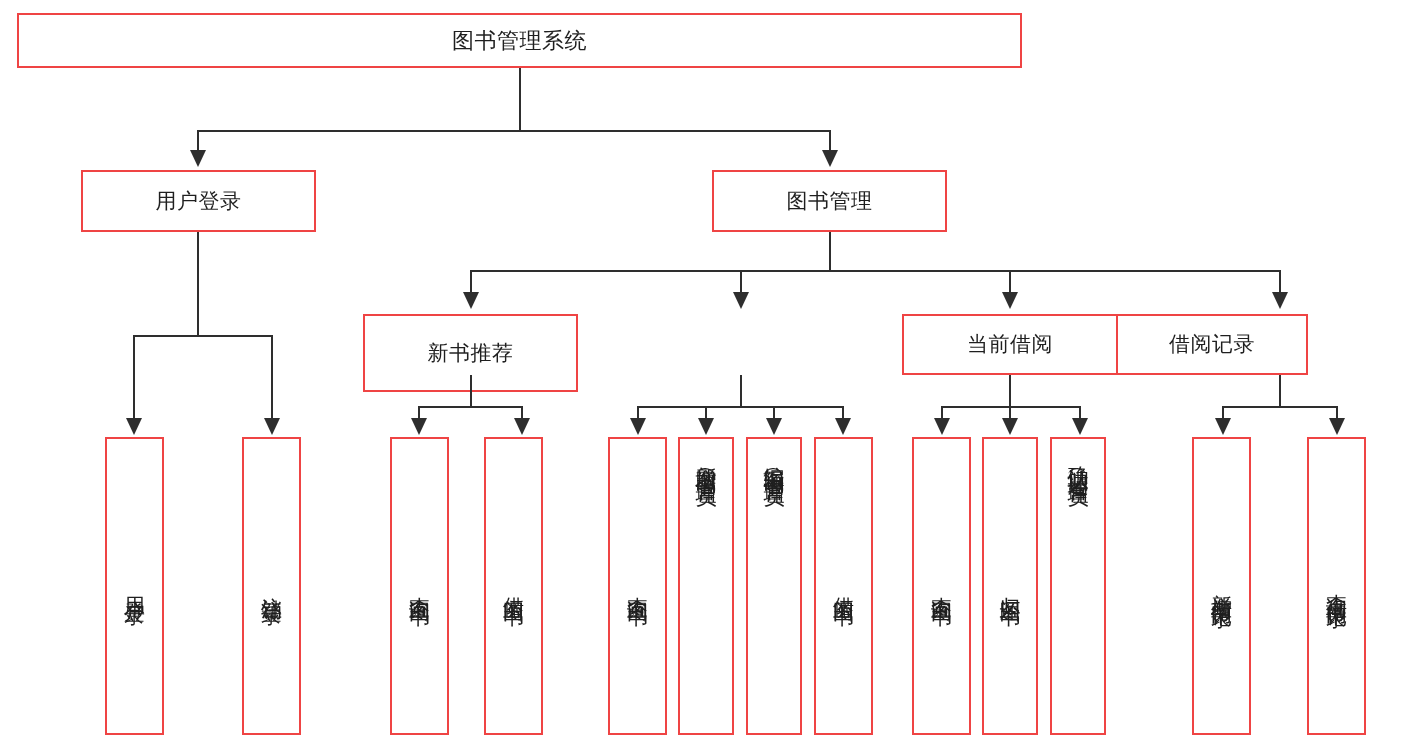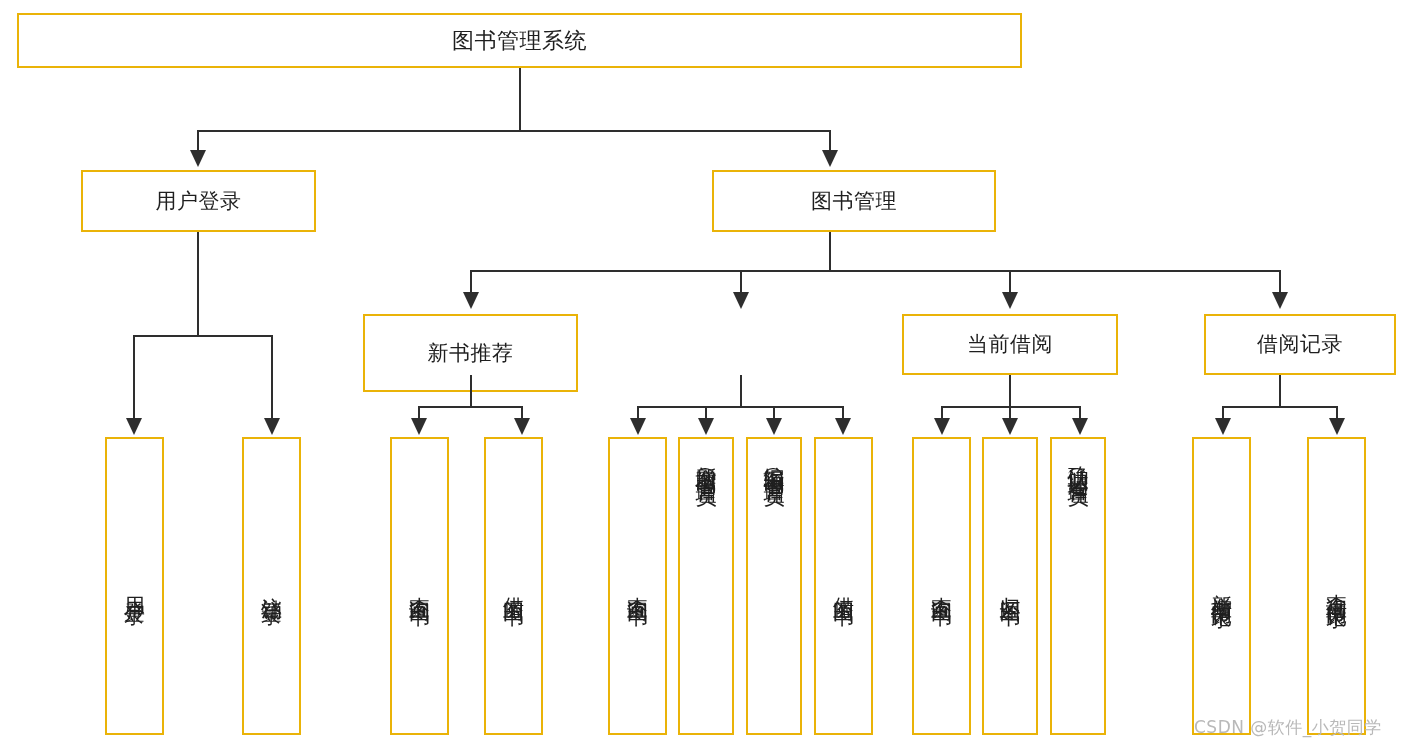--- a/index.html
+++ b/index.html
@@ -17,21 +17,21 @@
     width: 1405px;
     height: 747px;
     background: #ffffff;
     overflow: hidden;
   }
   
   .node {
     position: absolute;
     box-sizing: border-box;
     background: #ffffff;
-    border: 2px solid #eab308;
+    border: 2px solid #ef4444;
     display: flex;
     align-items: center;
     justify-content: center;
     text-align: center;
   }
   .node .lbl {
     font-size: 21px;
     line-height: 1.18;
     color: #1f1f1f;
     letter-spacing: 0.5px;
@@ -99,21 +99,21 @@
 
   <div class="ln v" style="left:197px; top:130px; height:24px;"></div>
   <div class="arrow" style="left:190px; top:150px;"></div>
   <div class="ln v" style="left:829px; top:130px; height:24px;"></div>
   <div class="arrow" style="left:822px; top:150px;"></div>
 
   <div class="node" style="left:81px; top:170px; width:235px; height:62px;">
     <span class="lbl">用户登录</span>
   </div>
 
-  <div class="node" style="left:712px; top:170px; width:284px; height:62px;">
+  <div class="node" style="left:712px; top:170px; width:235px; height:62px;">
     <span class="lbl">图书管理</span>
   </div>
 
   <div class="ln v" style="left:197px; top:232px; height:103px;"></div>
   <div class="ln h" style="left:133px; top:335px; width:139px;"></div>
   <div class="ln v" style="left:133px; top:335px; height:85px;"></div>
   <div class="arrow" style="left:126px; top:418px;"></div>
   <div class="ln v" style="left:271px; top:335px; height:85px;"></div>
   <div class="arrow" style="left:264px; top:418px;"></div>
 
@@ -131,21 +131,21 @@
 
   <div class="ln v" style="left:1279px; top:270px; height:24px;"></div>
   <div class="arrow" style="left:1272px; top:292px;"></div>
 
   <div class="node" style="left:363px; top:314px; width:215px; height:78px;">
     <span class="lbl">新书推荐</span>
   </div>
   <div class="node" style="left:902px; top:314px; width:216px; height:61px;text-align:center;">
     <span class="lbl">当前借阅</span>
   </div>
-  <div class="node" style="left:1204px; top:314px; width:192px; height:61px;align-items:center;">
+  <div class="node" style="left:1116px; top:314px; width:192px; height:61px;align-items:center;">
     <span class="lbl">借阅记录</span>
   </div>
 
   <div class="ln v" style="left:470px; top:375px; height:31px;"></div>
   <div class="ln h" style="left:418px; top:406px; width:104px;"></div>
   <div class="ln v" style="left:418px; top:406px; height:14px;"></div>
   <div class="arrow" style="left:411px; top:418px;"></div>
   <div class="ln v" style="left:521px; top:406px; height:14px;"></div>
   <div class="arrow" style="left:514px; top:418px;"></div>
 
@@ -213,15 +213,14 @@
     <span class="lbl">确认归还（管理员）</span>
   </div>
 
   <div class="node vert mid" style="left:1192px; top:437px; width:59px; height:298px;">
     <span class="lbl">新增借阅记录</span>
   </div>
   <div class="node vert mid" style="left:1307px; top:437px; width:59px; height:298px;">
     <span class="lbl">查询借阅记录</span>
   </div>
 
-  <div id="watermark" style="left:1194px; top:716px;">CSDN @软件_小贺同学</div>
 
 </div>
 
 </body></html>

